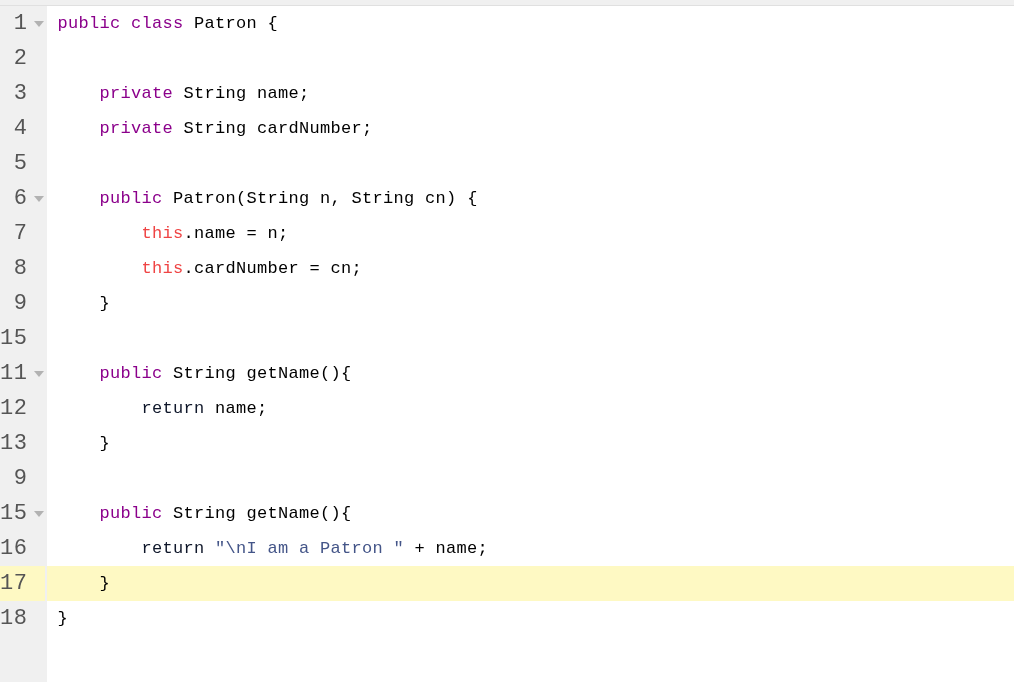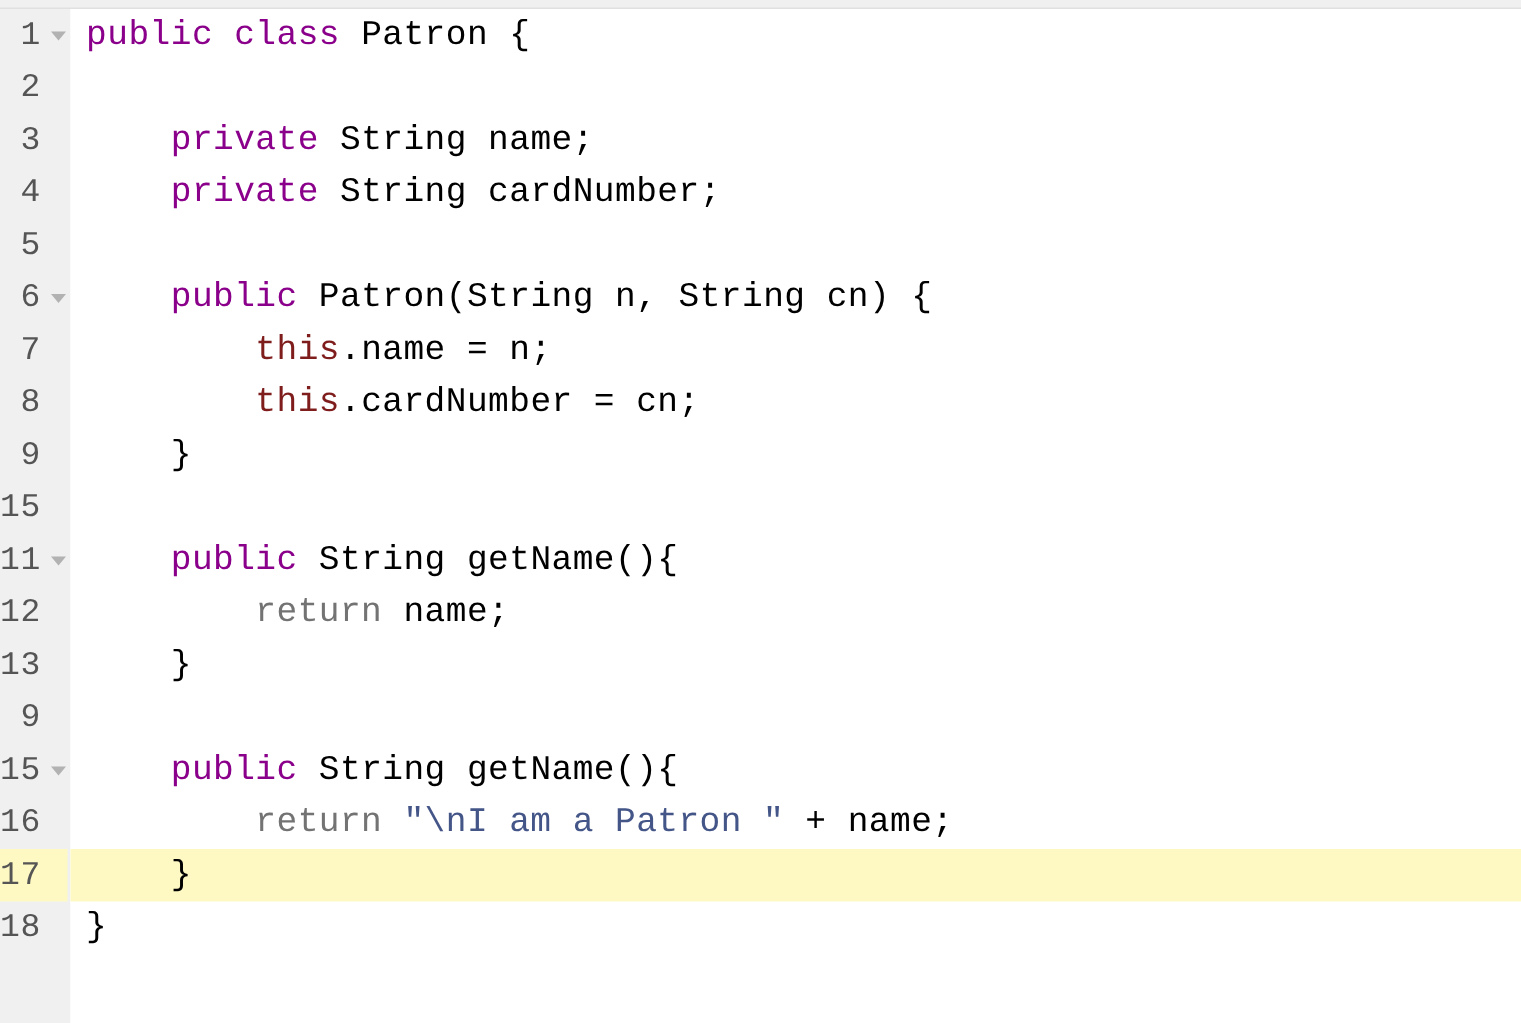--- a/index.html
+++ b/index.html
@@ -58,33 +58,33 @@
     .code-area {
       flex: 1;
       background: #ffffff;
       position: relative;
     }
     .code-line {
       height: 35px;
       line-height: 35px;
       padding-left: 10px;
       white-space: pre;
-      font-size: 23px;
+      font-size: 17px;
       letter-spacing: 0.3px;
     }
     .highlighted {
       background: #fef9c3;
     }
     .tok-keyword { color: #8b008b; }
     .tok-modifier { color: #8b008b; }
     .tok-type { color: #000000; }
     .tok-ident { color: #000000; }
     .tok-method { color: #000000; text-align: center; }
-    .tok-this { color: #7f1d1d; }
-    .tok-return { color: #737373; }
+    .tok-this { color: #ef4444; }
+    .tok-return { color: #0f172a; }
     .tok-string { color: #445588; }
     .tok-punct { color: #000000; }
     .tok-op { color: #000000; }
   </style>
 </head>
 <body>
 
 <div class="top-border"></div>
 
 <div class="editor">

